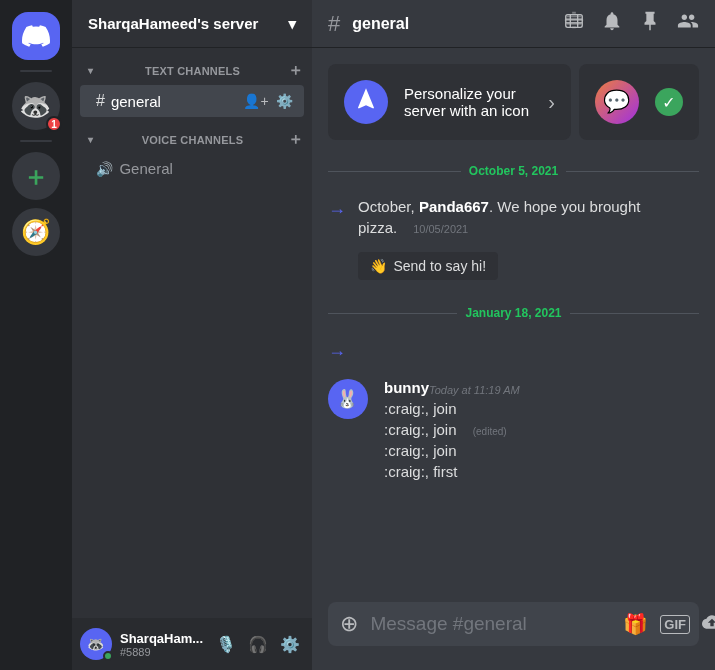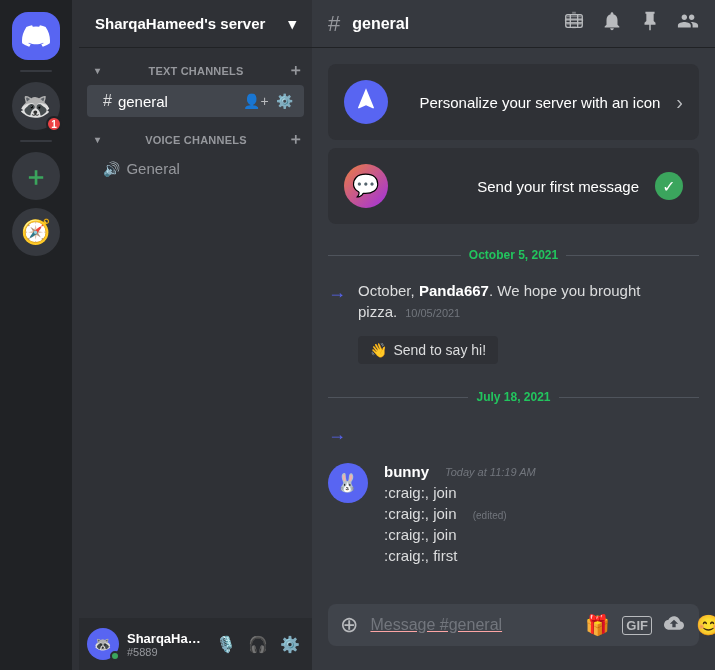--- a/index.html
+++ b/index.html
@@ -103,21 +103,20 @@
       margin: 2px 0;
     }
 
     
     .channel-sidebar {
       width: 240px;
       background: #2f3136;
       display: flex;
       flex-direction: column;
       flex-shrink: 0;
-      padding-left: 7px;
     }
 
     .server-header {
       height: 48px;
       padding: 0 16px;
       display: flex;
       align-items: center;
       justify-content: space-between;
       border-bottom: 1px solid #202225;
       cursor: pointer;
@@ -321,24 +320,23 @@
       overflow-y: auto;
       padding: 16px 0;
       display: flex;
       flex-direction: column;
     }
 
     
     .system-cards {
       padding: 0 16px;
       display: flex;
-      flex-direction: column;
+      flex-direction: row;
       gap: 8px;
       margin-bottom: 8px;
-      text-align: right;
     }
 
     .system-card {
       background: #2f3136;
       border-radius: 8px;
       padding: 16px;
       display: flex;
       align-items: center;
       gap: 16px;
       cursor: pointer;
@@ -435,21 +433,21 @@
     }
 
     .system-message-text .bold {
       color: #fff;
       font-weight: 700;
     }
 
     .system-message-timestamp {
       font-size: 11px;
       color: #72767d;
-      margin-left: 8px;
+      margin-left: 16px;
     }
 
     .wave-button {
       display: inline-flex;
       align-items: center;
       gap: 6px;
       background: #2f3136;
       border: none;
       border-radius: 4px;
       padding: 6px 12px;
@@ -480,22 +478,22 @@
       color: white;
     }
 
     .message-body {
       flex: 1;
       min-width: 0;
     }
 
     .message-header {
       display: flex;
-      align-items: center;
-      gap: 16px;
+      align-items: flex-end;
+      gap: 0;
       margin-bottom: 2px;
     }
 
     .message-author {
       font-size: 15px;
       font-weight: 600;
       color: #fff;
     }
 
     .message-timestamp {
@@ -537,25 +535,24 @@
       cursor: pointer;
       padding: 8px 4px;
       flex-shrink: 0;
     }
 
     .message-input {
       flex: 1;
       background: none;
       border: none;
       outline: none;
-      color: #fca5a5;
-      font-size: 16px;
+      color: #eab308;
+      font-size: 19px;
       padding: 11px 0;
       font-family: inherit;
-      text-decoration: underline;
     }
 
     .message-input::placeholder {
       color: #72767d;
     }
 
     .message-input-actions {
       display: flex;
       align-items: center;
       gap: 12px;
@@ -719,21 +716,20 @@
             </svg>
           </div>
           <span class="system-card-text">Personalize your server with an icon</span>
           <span class="system-card-chevron" style="font-size:20px; color:#b9bbbe;">›</span>
         </div>
 
         <div class="system-card">
           <div class="system-card-icon message-icon-card" style="width:44px; height:44px; border-radius:50%; background: linear-gradient(135deg, #eb7d40, #a030e0); display:flex; align-items:center; justify-content:center; font-size:22px;">
             💬
           </div>
-          <span class="system-card-text">Send your first message</span>
           <div class="system-card-check">✓</div>
         </div>
       </div>
 
       <div class="date-separator">
         <div class="date-separator-line"></div>
         <span class="date-separator-text">October 5, 2021</span>
         <div class="date-separator-line"></div>
       </div>
 
@@ -747,21 +743,21 @@
             <button class="wave-button">
               <span>👋</span>
               <span>Send to say hi!</span>
             </button>
           </div>
         </div>
       </div>
 
       <div class="date-separator" style="margin-top: 12px;">
         <div class="date-separator-line"></div>
-        <span class="date-separator-text">July 18, 2021</span>
+        <span class="date-separator-text">January 18, 2021</span>
         <div class="date-separator-line"></div>
       </div>
 
       <div class="system-message">
         <span class="system-message-arrow">→</span>
       </div>
 
       <div class="message" style="margin-top: 8px;">
         <div class="message-avatar avatar-bunny">
           🐰

